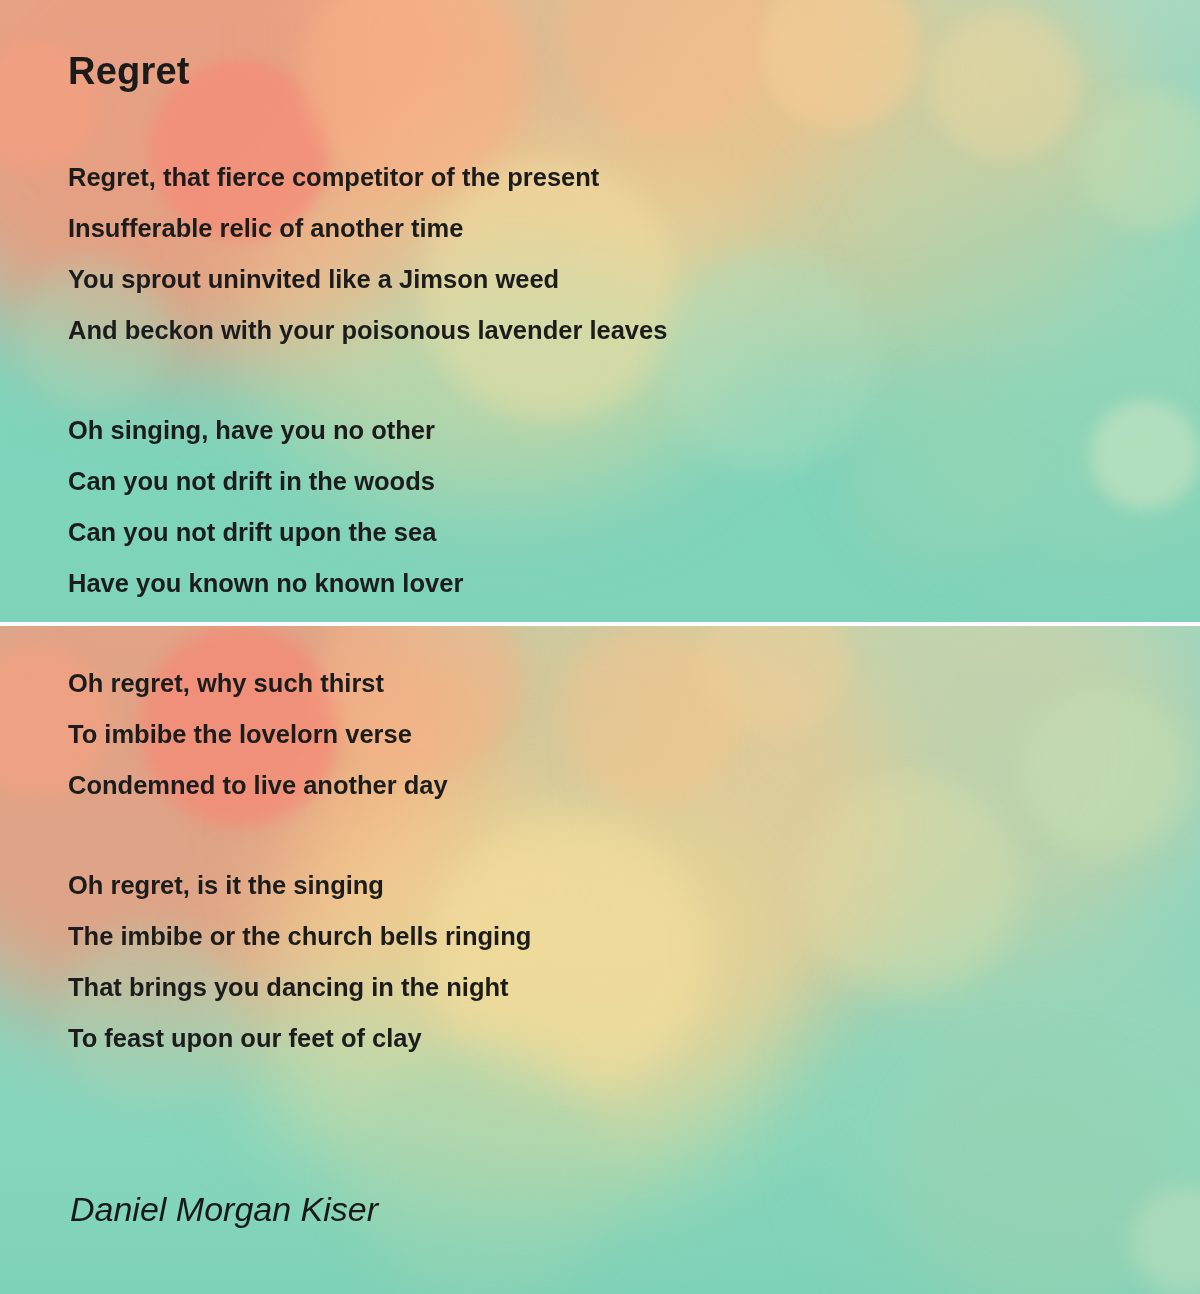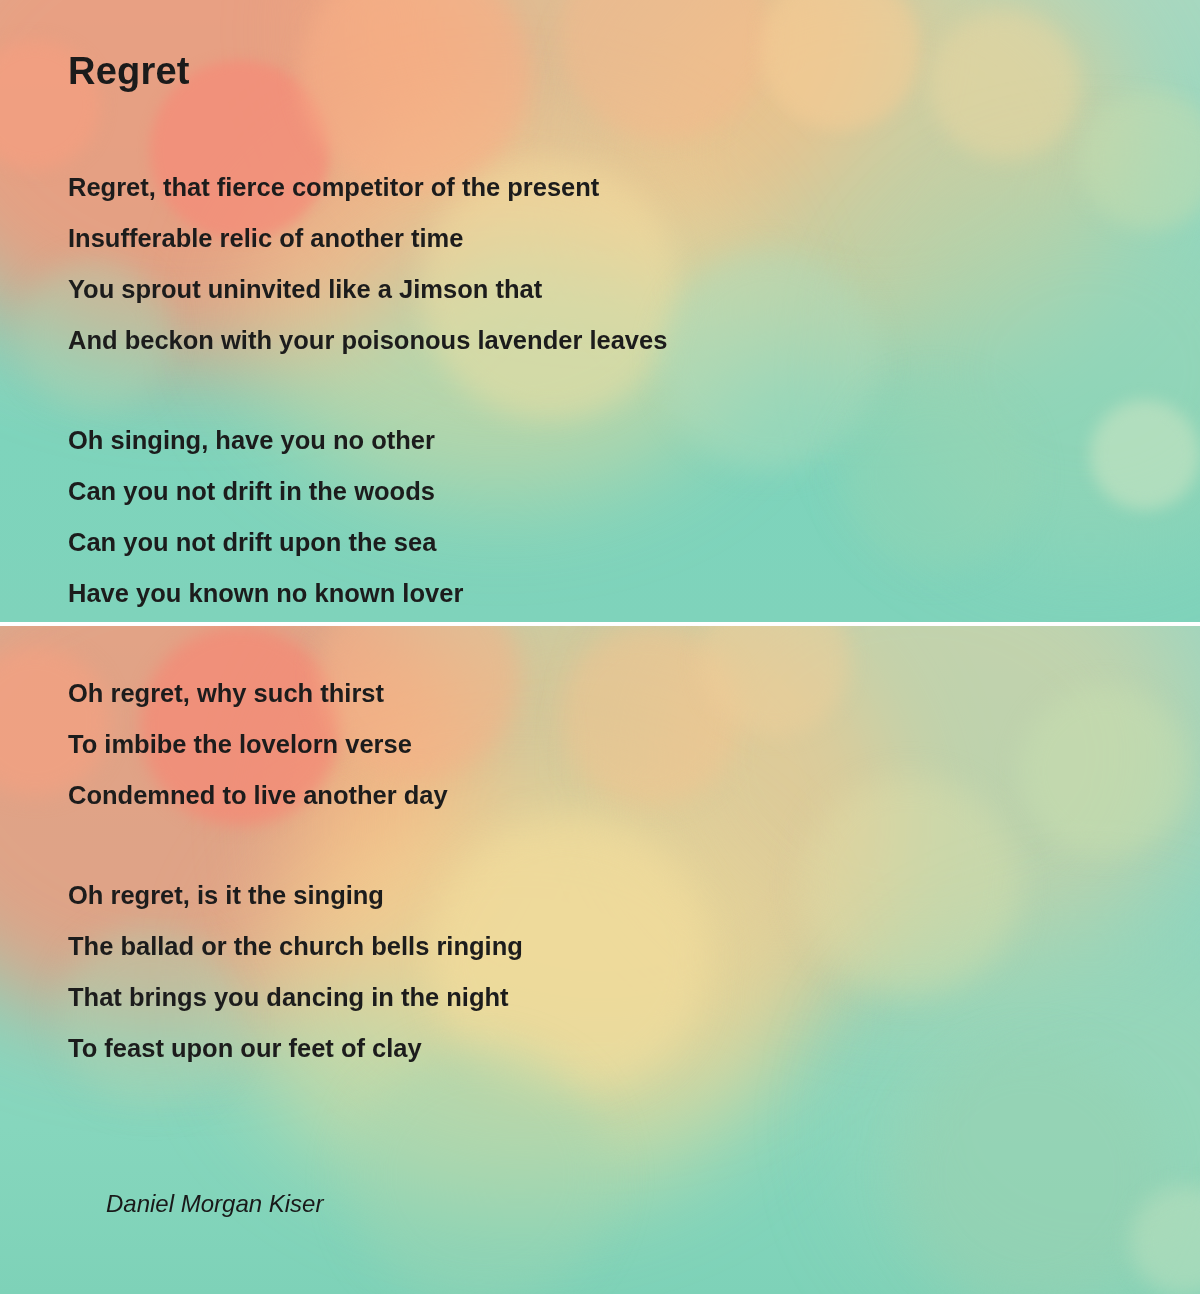--- a/index.html
+++ b/index.html
@@ -61,42 +61,41 @@
     left: 68px;
     top: 50px;
     font-size: 38px;
     font-weight: bold;
     color: #1b1b1b;
     letter-spacing: 0.2px;
   }
   #poem-body {
     position: absolute;
     left: 68px;
-    top: 162px;
+    top: 152px;
     width: 1060px;
   }
   .stanza {
     margin: 0 0 49px 0;
   }
   .line {
     font-size: 25.5px;
     font-weight: bold;
     color: #1c1c1c;
     line-height: 51px;
     white-space: pre;
   }
   #poem-author {
     position: absolute;
     left: 70px;
     top: 1190px;
-    font-size: 24px;
+    font-size: 34px;
     font-style: italic;
     color: #191919;
     font-family: "Liberation Sans", sans-serif;
-    margin-left: 36px;
   }
 </style>
 </head>
 <body>
 
 <div id="poem-page">
 
   <div class="bg-layer" id="bg-top">
     <div class="bg-inner">
       <div class="haze" style="left:-120px; top:-160px; width:620px; height:520px; background:rgba(243,150,120,0.85);"></div>
@@ -143,37 +142,37 @@
     </div>
   </div>
 
   <div id="poem-content">
     <div id="poem-title">Regret</div>
 
     <div id="poem-body">
       <div class="stanza">
         <div class="line">Regret, that fierce competitor of the present</div>
         <div class="line">Insufferable relic of another time</div>
-        <div class="line">You sprout uninvited like a Jimson that</div>
+        <div class="line">You sprout uninvited like a Jimson weed</div>
         <div class="line">And beckon with your poisonous lavender leaves</div>
       </div>
       <div class="stanza">
         <div class="line">Oh singing, have you no other</div>
         <div class="line">Can you not drift in the woods</div>
         <div class="line">Can you not drift upon the sea</div>
         <div class="line">Have you known no known lover</div>
       </div>
       <div class="stanza">
         <div class="line">Oh regret, why such thirst</div>
         <div class="line">To imbibe the lovelorn verse</div>
         <div class="line">Condemned to live another day</div>
       </div>
       <div class="stanza">
         <div class="line">Oh regret, is it the singing</div>
-        <div class="line">The ballad or the church bells ringing</div>
+        <div class="line">The imbibe or the church bells ringing</div>
         <div class="line">That brings you dancing in the night</div>
         <div class="line">To feast upon our feet of clay</div>
       </div>
     </div>
 
     <div id="poem-author">Daniel Morgan Kiser</div>
   </div>
 
 </div>
 

